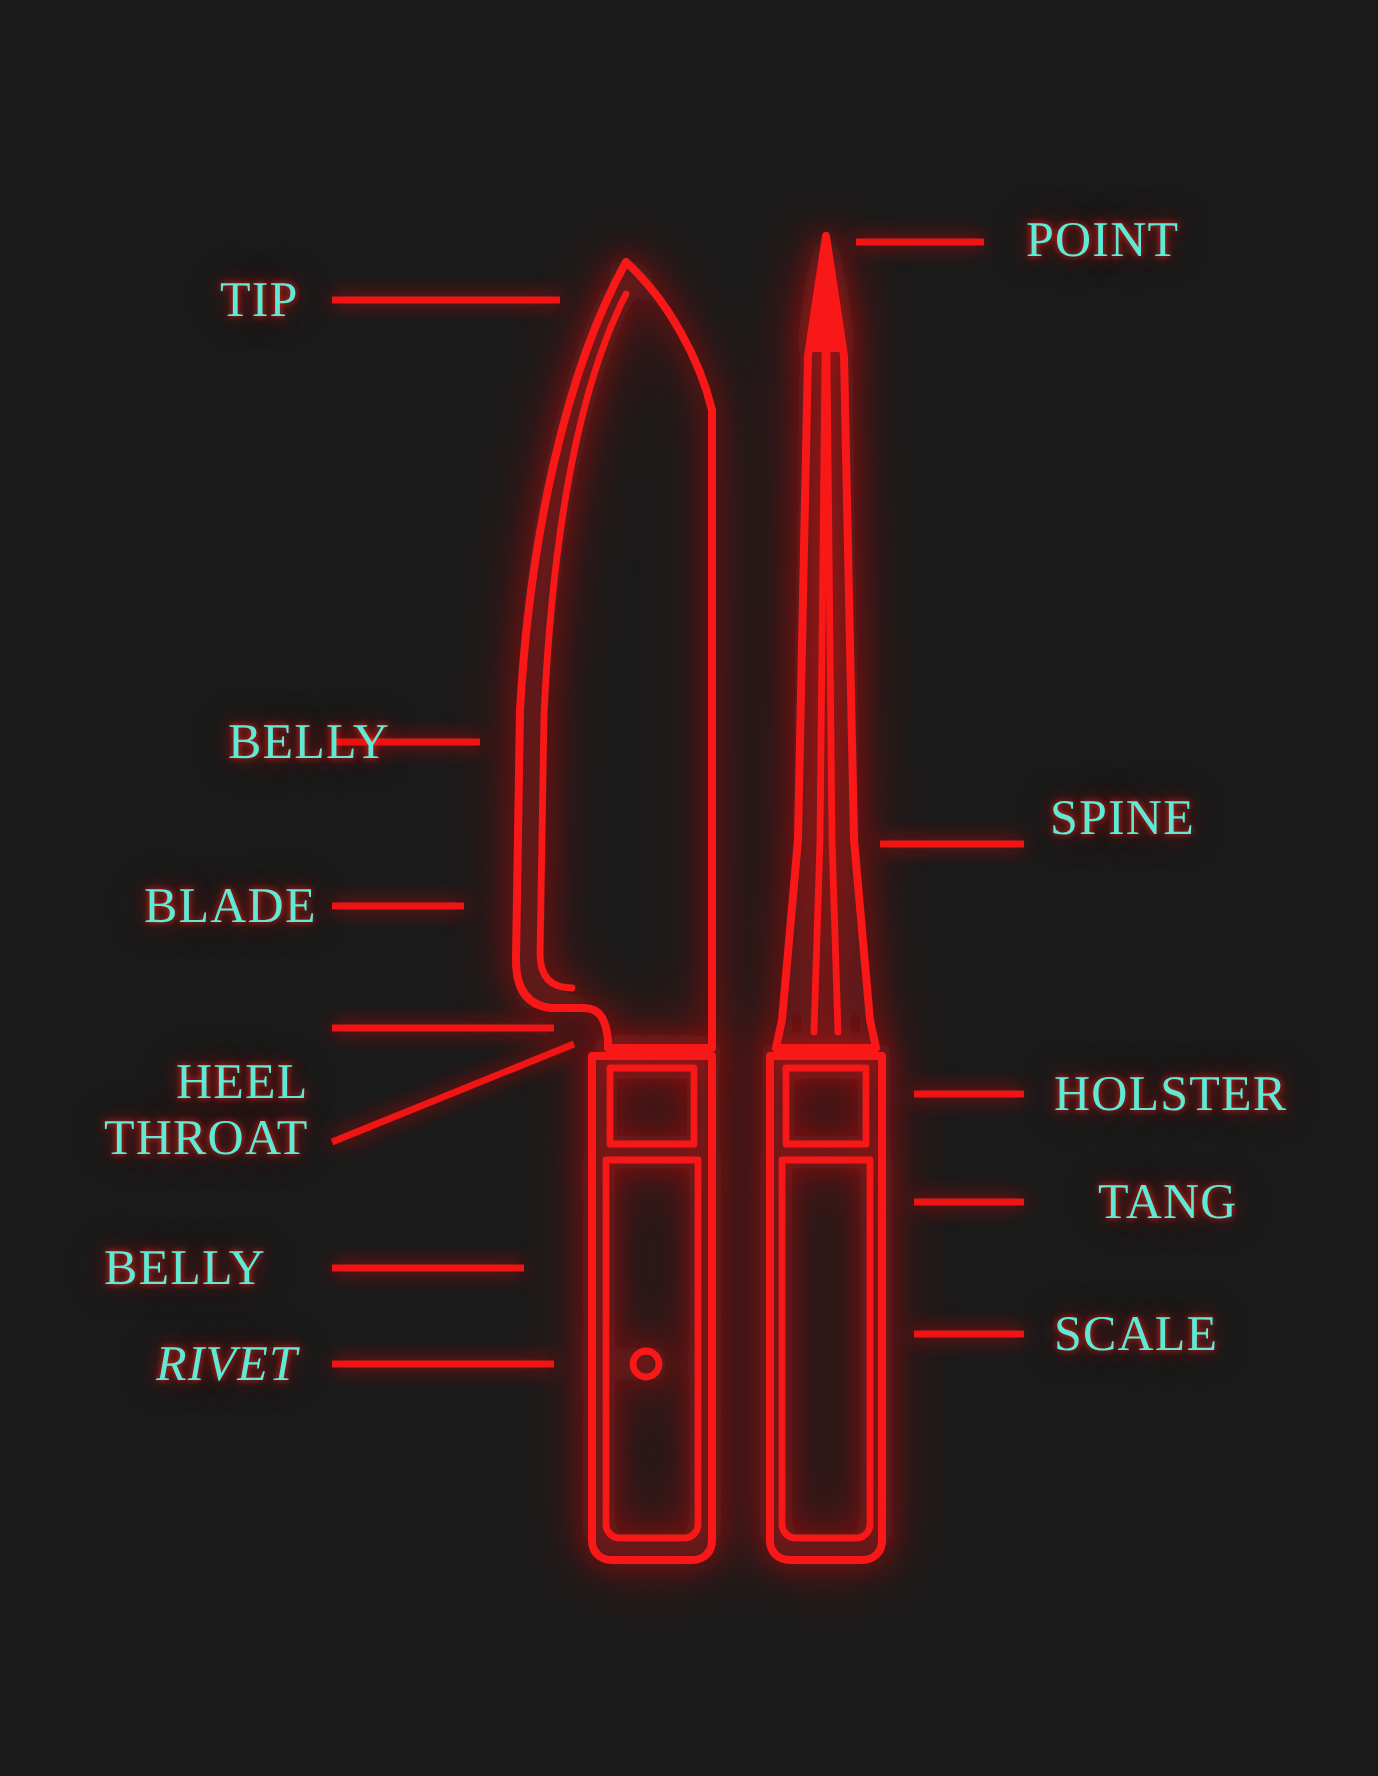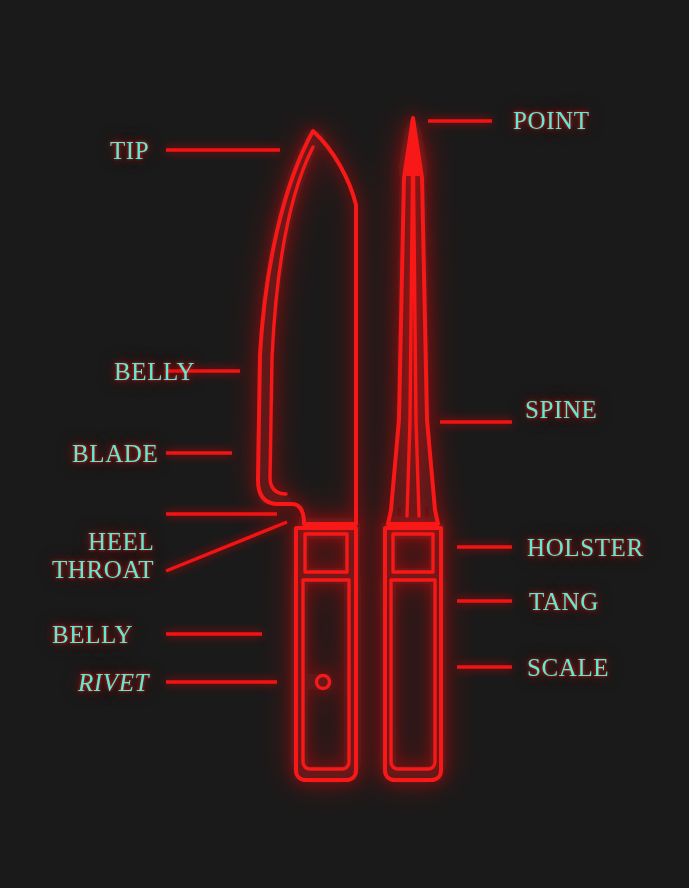--- a/index.html
+++ b/index.html
@@ -209,17 +209,17 @@
       <div class="lbl left" style="left: 72px; top: 441px;">BLADE</div>
       <div class="lbl left" style="left: 88px; top: 529px;">HEEL</div>
       <div class="lbl left" style="left: 52px; top: 557px;">THROAT</div>
       <div class="lbl left" style="left: 52px; top: 622px;">BELLY</div>
       <div class="lbl left" style="left: 78px; top: 670px; font-style: italic;">RIVET</div>
     </div>
   <div id="labels-right">
       <div class="lbl right" style="left: 513px; top: 108px;">POINT</div>
       <div class="lbl right" style="left: 525px; top: 397px;">SPINE</div>
       <div class="lbl right" style="left: 527px; top: 535px;">HOLSTER</div>
-      <div class="lbl right" style="left: 529px; top: 589px;">TANG</div>
+      <div class="lbl right" style="left: 549px; top: 589px;">TANG</div>
       <div class="lbl right" style="left: 527px; top: 655px;">SCALE</div>
     </div>
 
 </div>
 
 </body></html>

